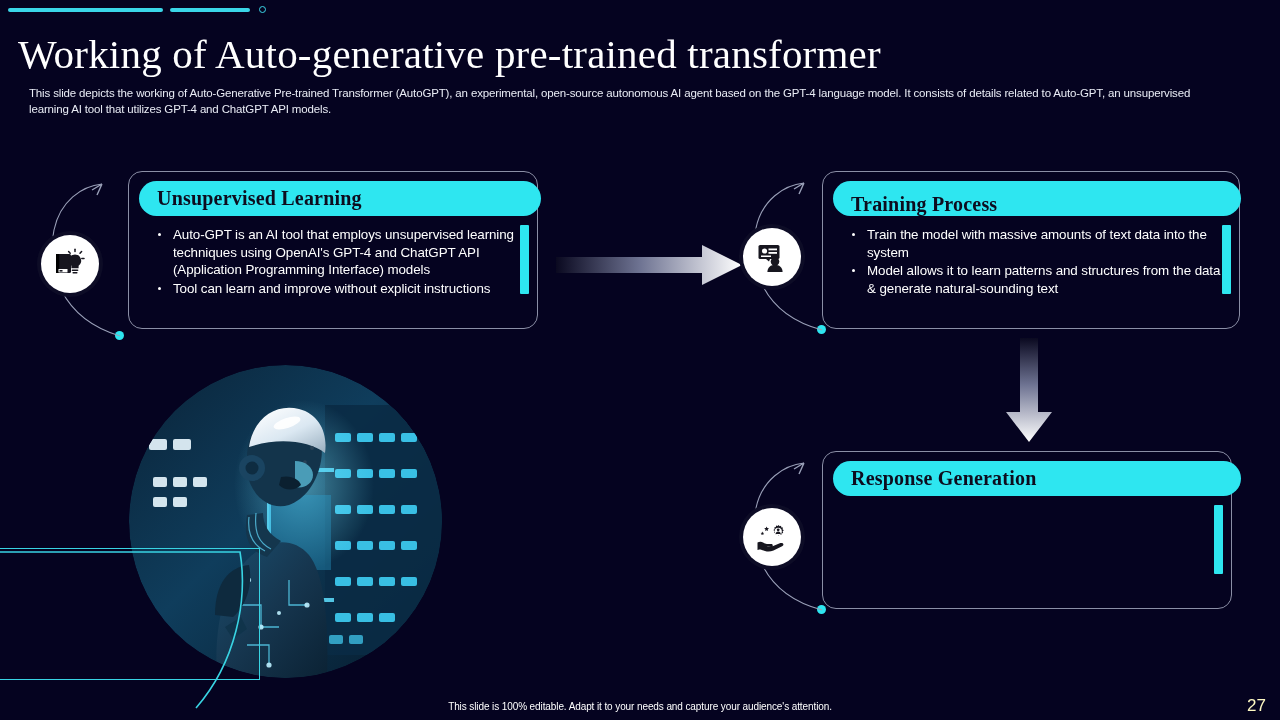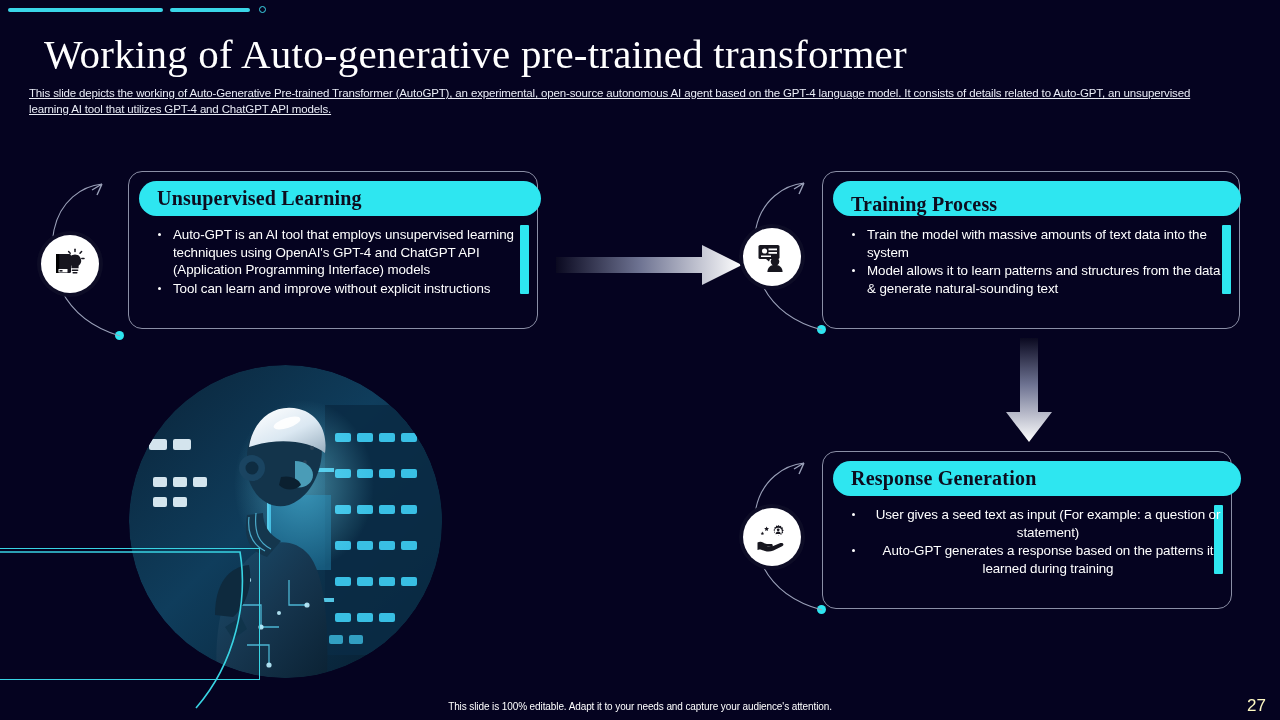--- a/index.html
+++ b/index.html
@@ -13,30 +13,29 @@
 
   
   .topbar{position:absolute;height:4px;border-radius:2px;background:#3ad6e8;top:8px;}
   .topbar.a{left:8px;width:155px;}
   .topbar.b{left:170px;width:80px;}
   .topdot{position:absolute;top:6px;left:259px;width:7px;height:7px;border-radius:50%;
           border:1.5px solid #3ad6e8;box-sizing:border-box;}
 
   
   .page-title{
-    position:absolute;left:44px;top:30px;width:1000px;
+    position:absolute;left:18px;top:30px;width:1000px;
     font-family:"Liberation Serif",serif;
     font-size:41px;line-height:48px;color:#ffffff;font-weight:400;
     letter-spacing:.2px;white-space:nowrap;
   }
   .page-sub{
     position:absolute;left:29px;top:86px;width:1190px;
     font-size:11.5px;line-height:15.5px;color:#e9ecf5;font-weight:400;
     letter-spacing:-.15px;
-    text-decoration:underline;
   }
 
   
   .card{position:absolute;box-sizing:border-box;border:1px solid #8b8fa6;
         border-radius:14px;background:transparent;}
   .card .hdr{
     position:absolute;left:10px;top:9px;height:35px;border-radius:18px;
     background:#2ee6f0;display:flex;align-items:center;padding:0 18px;
     box-sizing:border-box;
   }
@@ -206,24 +205,20 @@
       </linearGradient>
     </defs>
     <path d="M24 0 H42 V74 H56 L33 104 L10 74 H24 Z" fill="url(#gv)"></path>
   </svg>
 
   <div class="card" id="card3">
     <div class="hdr">
       <span>Response Generation</span>
     </div>
     <div class="accent"></div>
-    <ul>
-      <li>User gives a seed text as input (For example: a question or statement)</li>
-      <li>Auto-GPT generates a response based on the patterns it learned during training</li>
-    </ul>
   </div>
   <div class="corner-dot" style="left:817px;top:605px;"></div>
   <svg class="connector" style="left:742px;top:448px;width:110px;height:170px;" viewBox="0 0 110 170">
     <path d="M 80 162 C 20 146 6 98 14 60 C 20 32 42 17 62 15" fill="none" stroke="#9aa0b8" stroke-width="1.1"></path>
     <path d="M 62 15 L 52 21 M 62 15 L 57 26" fill="none" stroke="#9aa0b8" stroke-width="1.4"></path>
   </svg>
   <div class="icon-circle" style="left:743px;top:508px;">
     <svg width="34" height="34" viewBox="0 0 34 34">
       <path d="M21 5.6l1.6.5.9-1.1 1.2 1.3 1.3-.6.4 1.7 1.6.2-.5 1.7 1.3 1-1.2 1.2.6 1.6-1.7.3-.2 1.6-1.6-.6-1.1 1.2-1.1-1.3-1.6.5-.3-1.7-1.6-.3.6-1.6-1.2-1.1 1.3-1.1-.5-1.6 1.7-.3z" fill="#17161f"></path>
       <circle cx="23.2" cy="11.4" r="3.6" fill="#fff"></circle>

